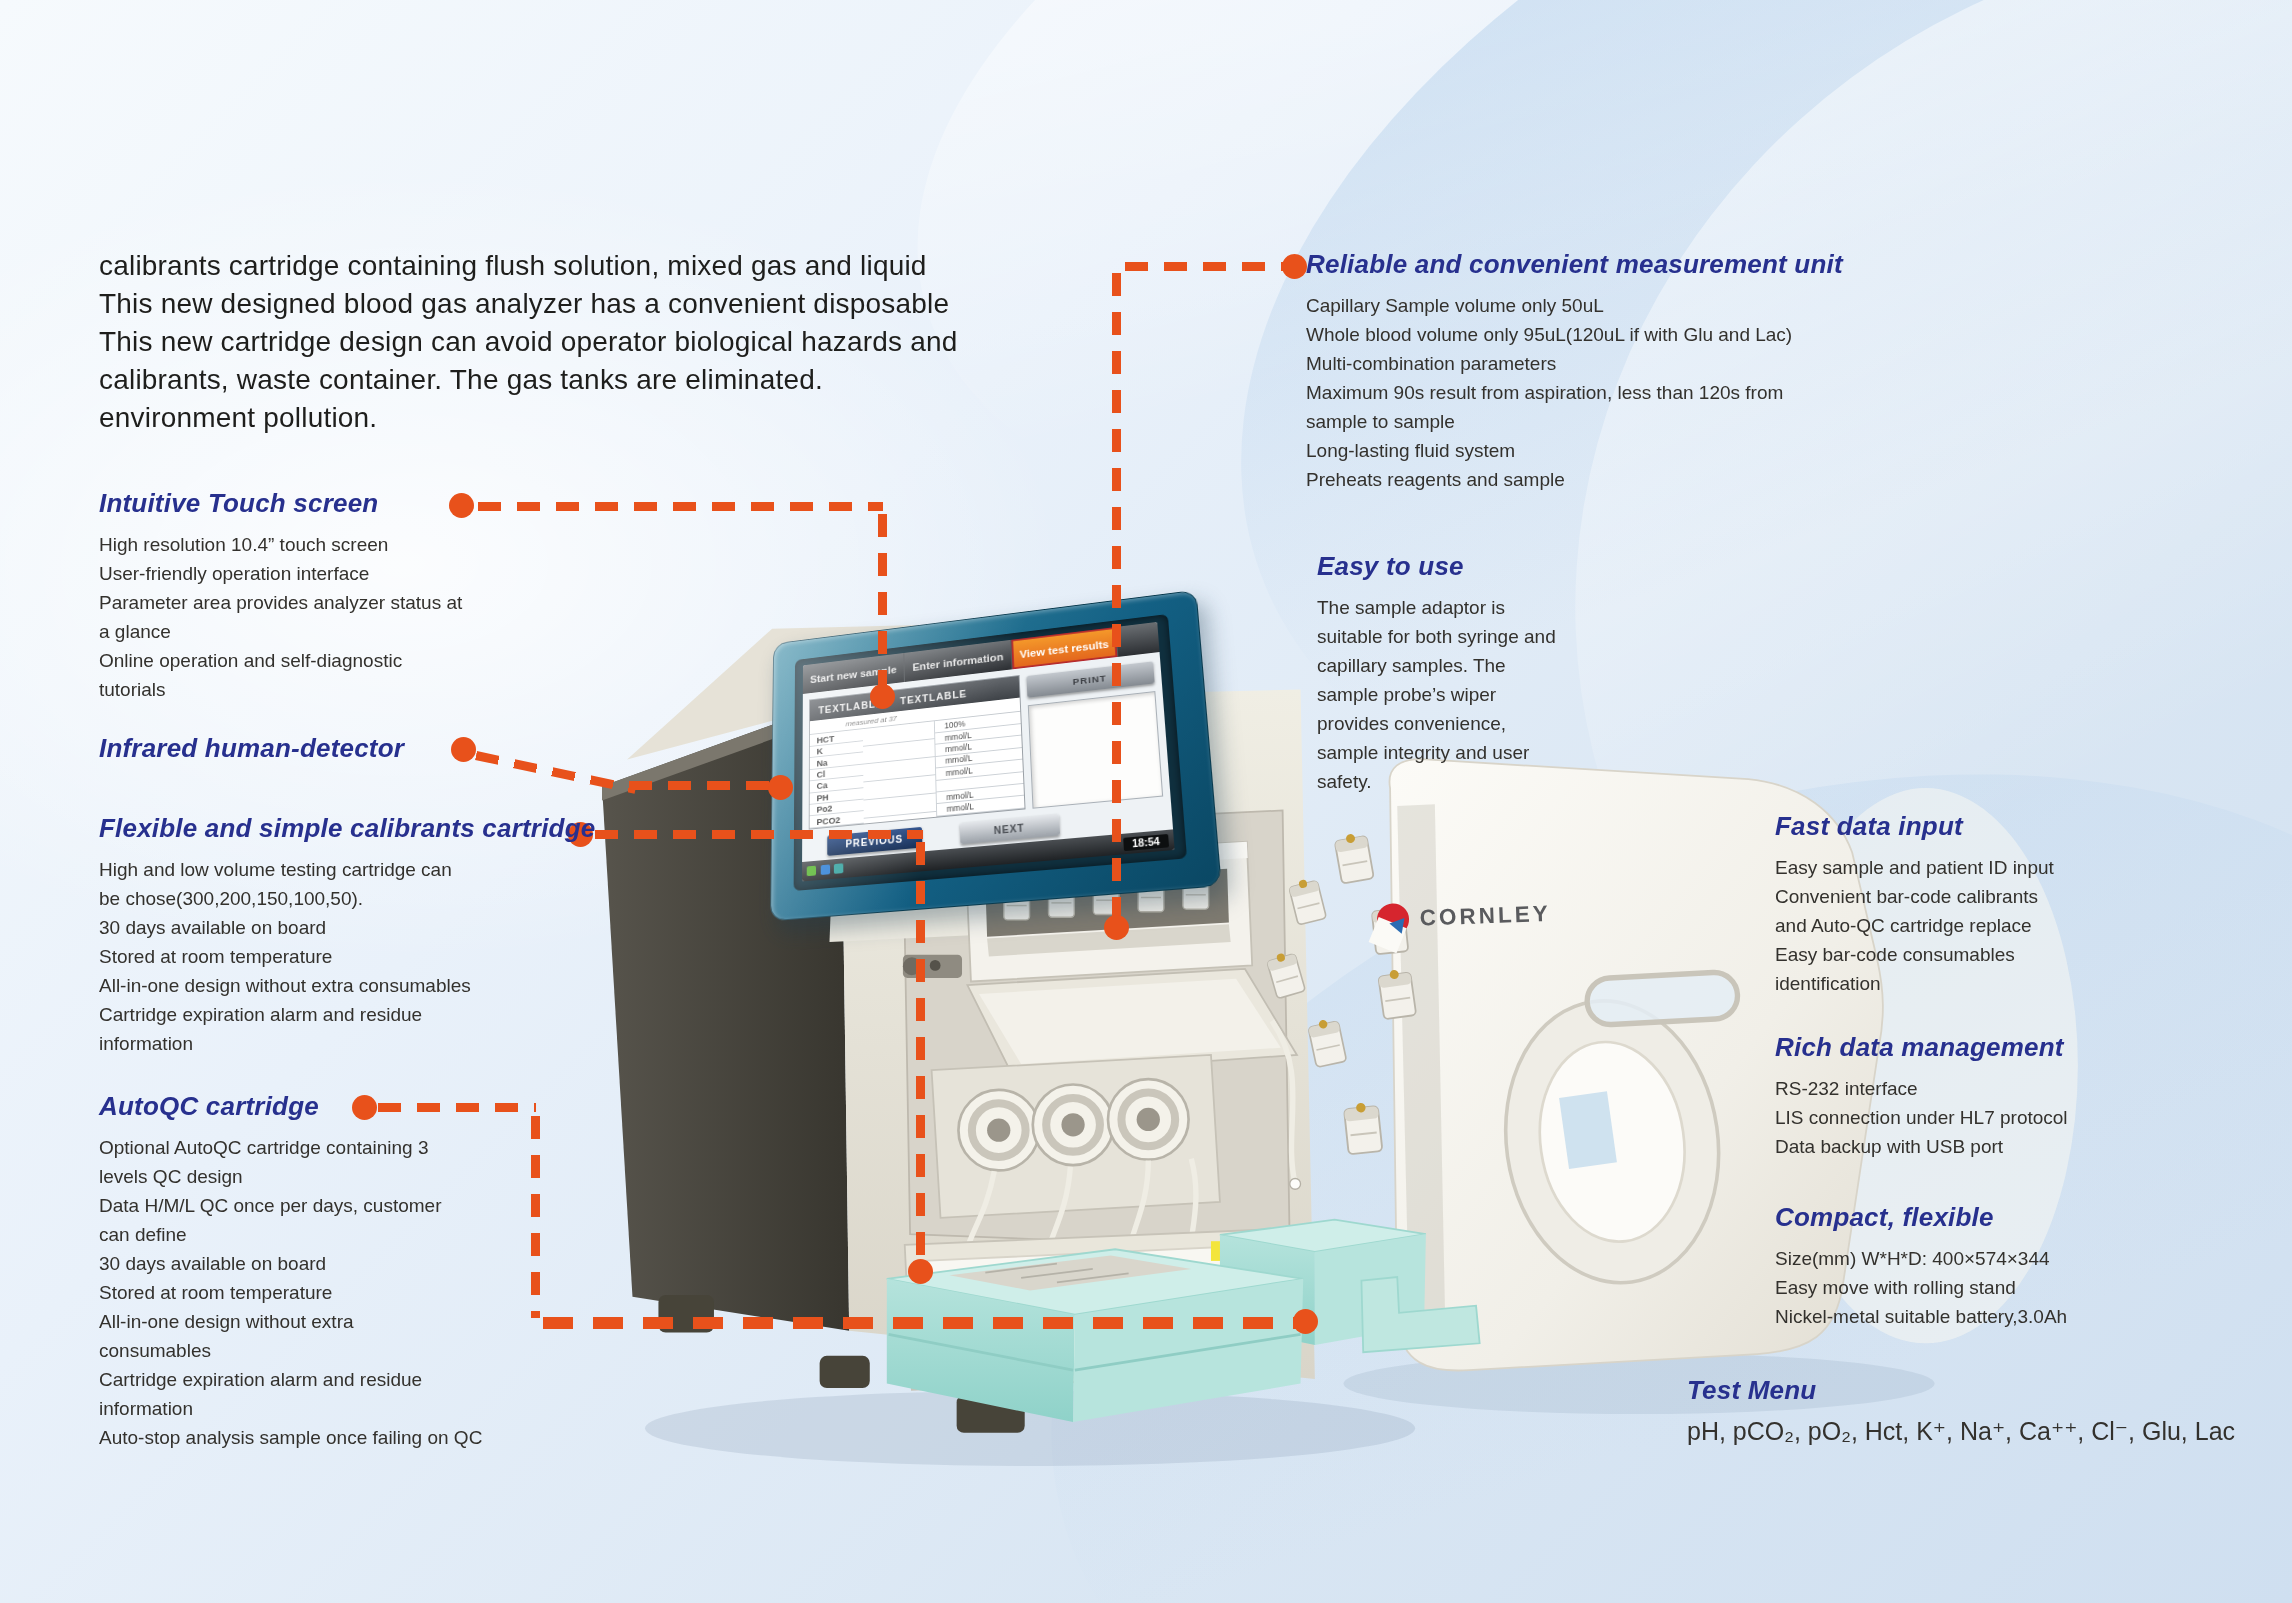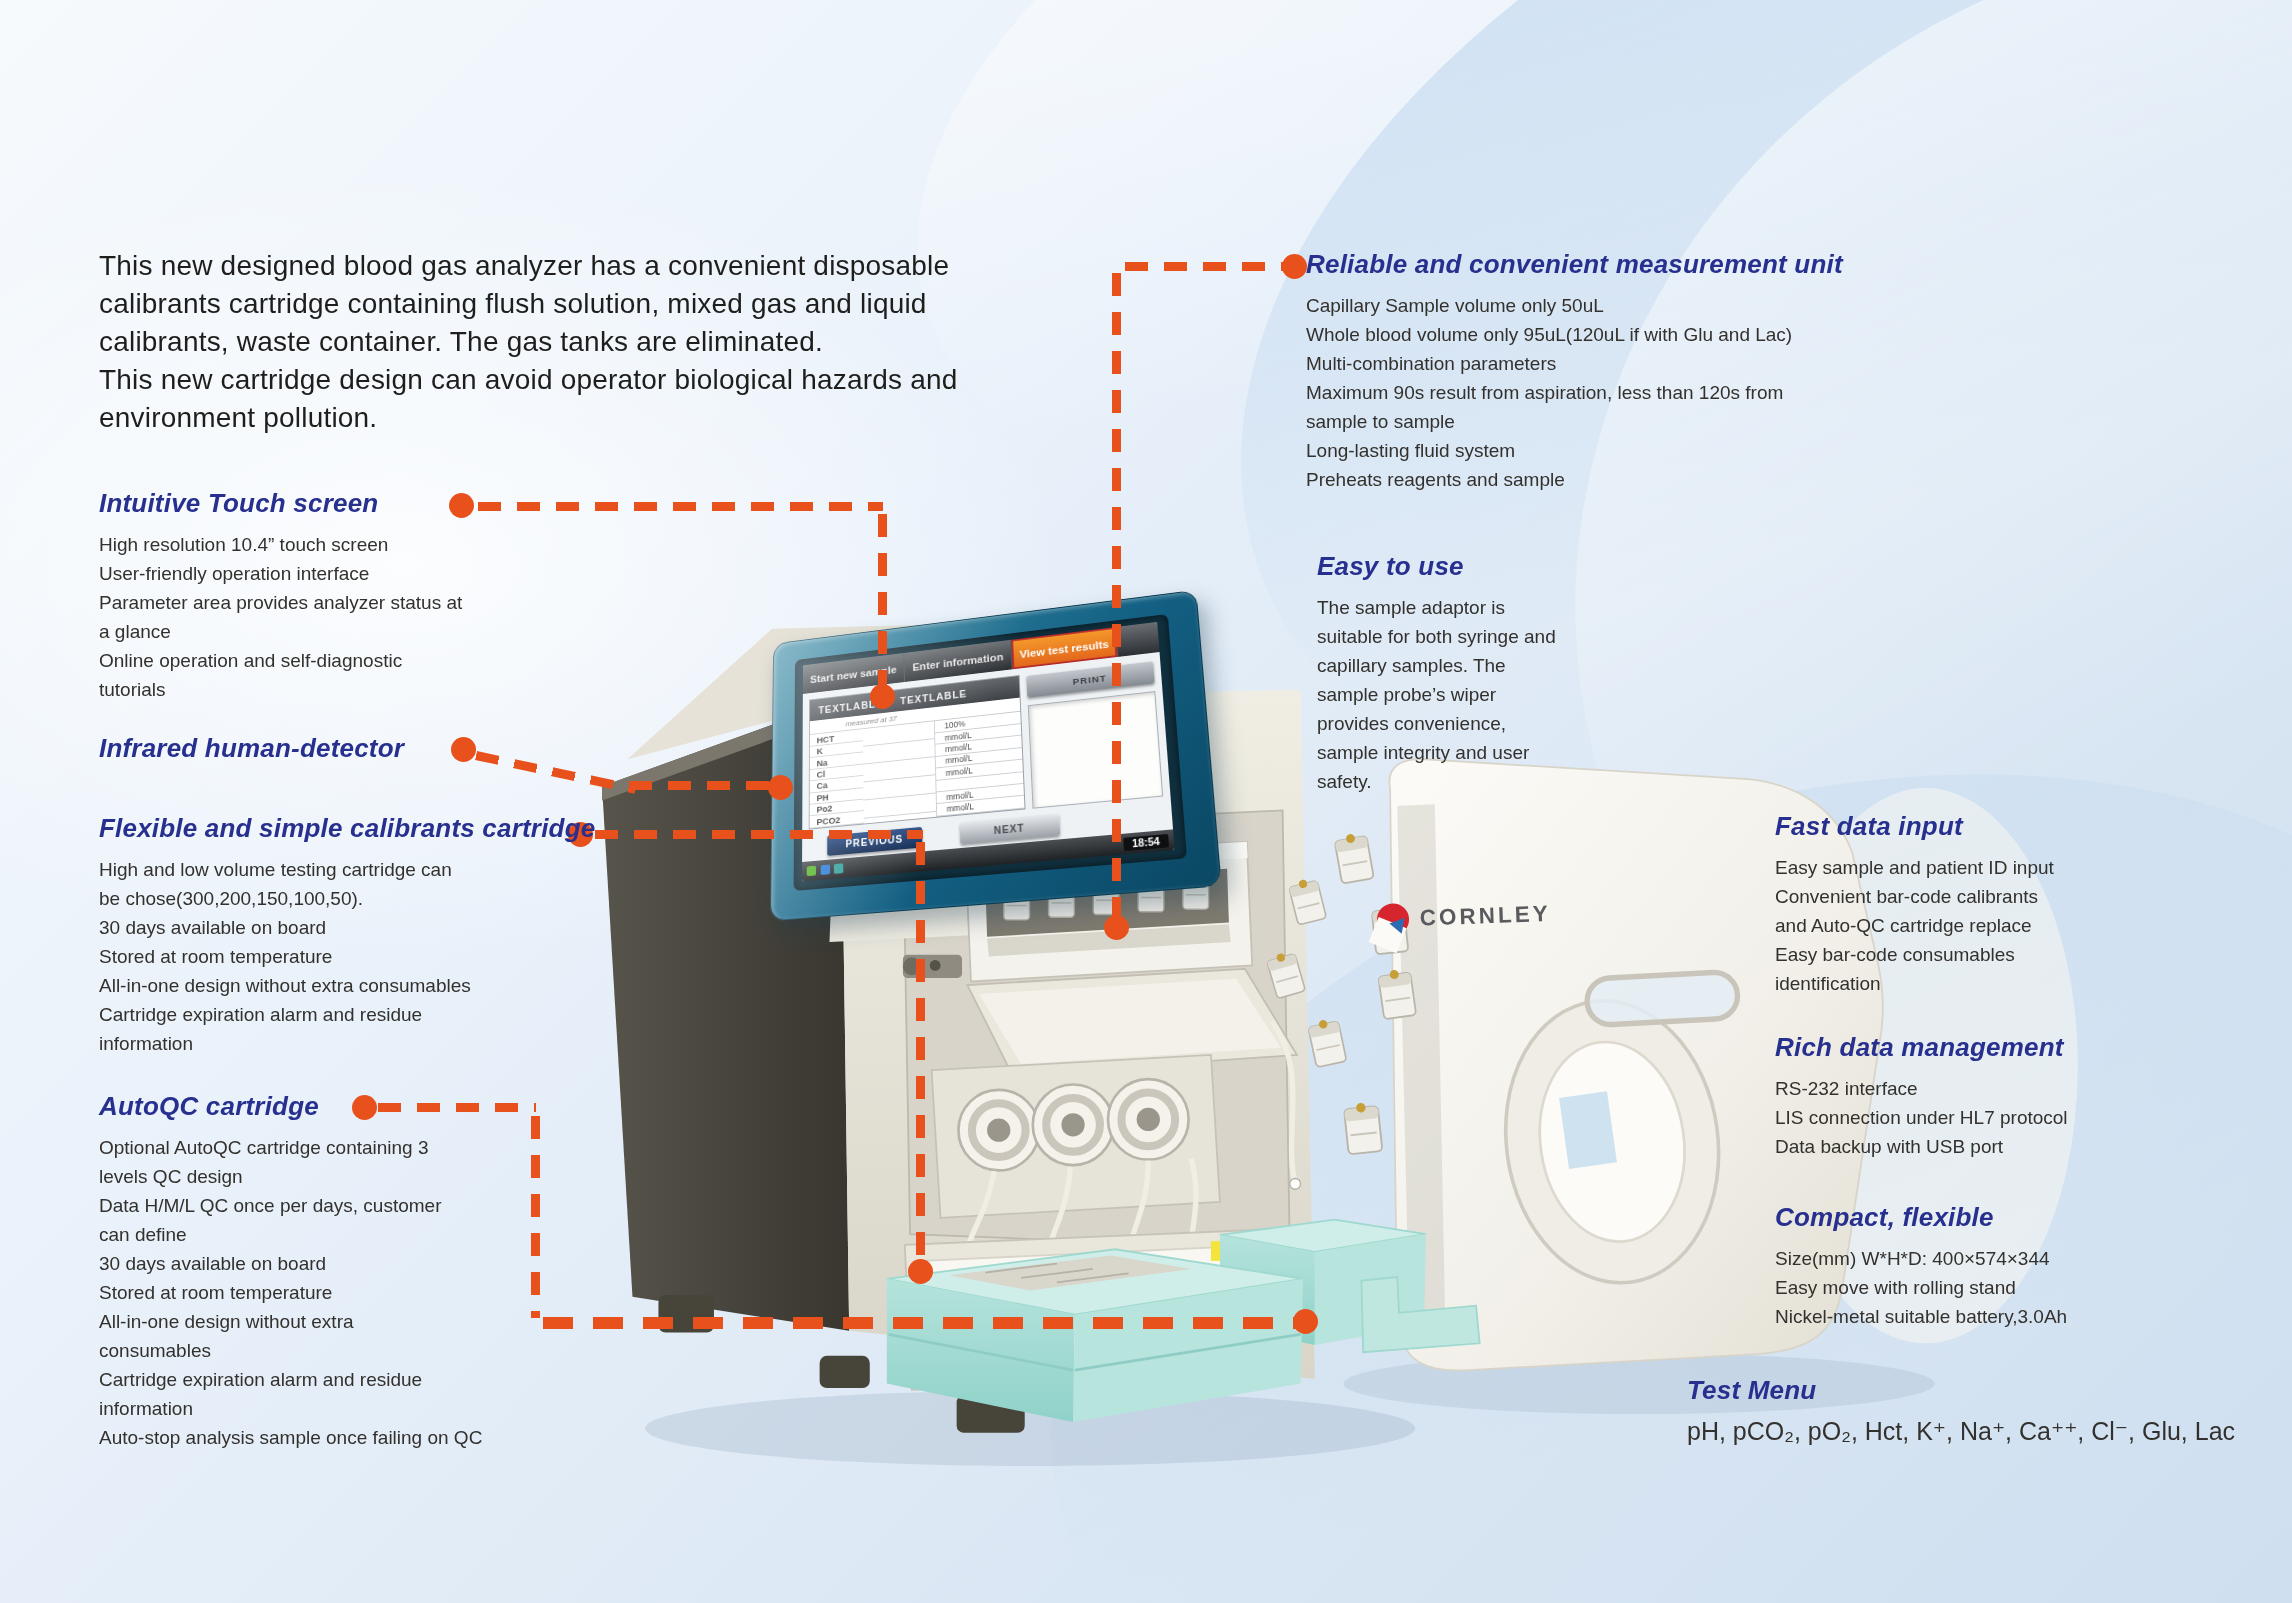--- a/index.html
+++ b/index.html
@@ -377,24 +377,24 @@
   <div class="co dash-v" style="left:531px;top:1116px;height:202px"></div>
   <div class="co dash-big" style="left:543px;top:1317px;width:754px"></div>
   <div class="co dot" style="left:1293px;top:1309px"></div>
 
   <div class="co dot" style="left:1282px;top:254px"></div>
   <div class="co dash-h" style="left:1125px;top:262px;width:158px"></div>
   <div class="co dash-v" style="left:1112px;top:273px;height:643px"></div>
   <div class="co dot" style="left:1104px;top:915px"></div>
 
   <div class="txt intro" style="left:99px;top:247px;width:985px">
+      <div class="bl">calibrants cartridge containing flush solution,  mixed gas and liquid</div>
       <div class="bl">This new designed blood gas analyzer has a convenient  disposable</div>
-      <div class="bl">calibrants cartridge containing flush solution,  mixed gas and liquid</div>
+      <div class="bl">This new cartridge design can avoid operator biological  hazards and</div>
       <div class="bl">calibrants, waste container. The gas  tanks are eliminated.</div>
-      <div class="bl">This new cartridge design can avoid operator biological  hazards and</div>
       <div class="bl">environment pollution.</div>
     </div>
 
   <div class="txt sec" style="left:99px;top:488px;width:502px">
     <div class="h">Intuitive Touch screen</div>
     <div>
         <div class="bl">High resolution 10.4” touch screen</div>
         <div class="bl">User-friendly operation interface</div>
         <div class="bl">Parameter area provides analyzer status at</div>
         <div class="bl">a glance</div>

